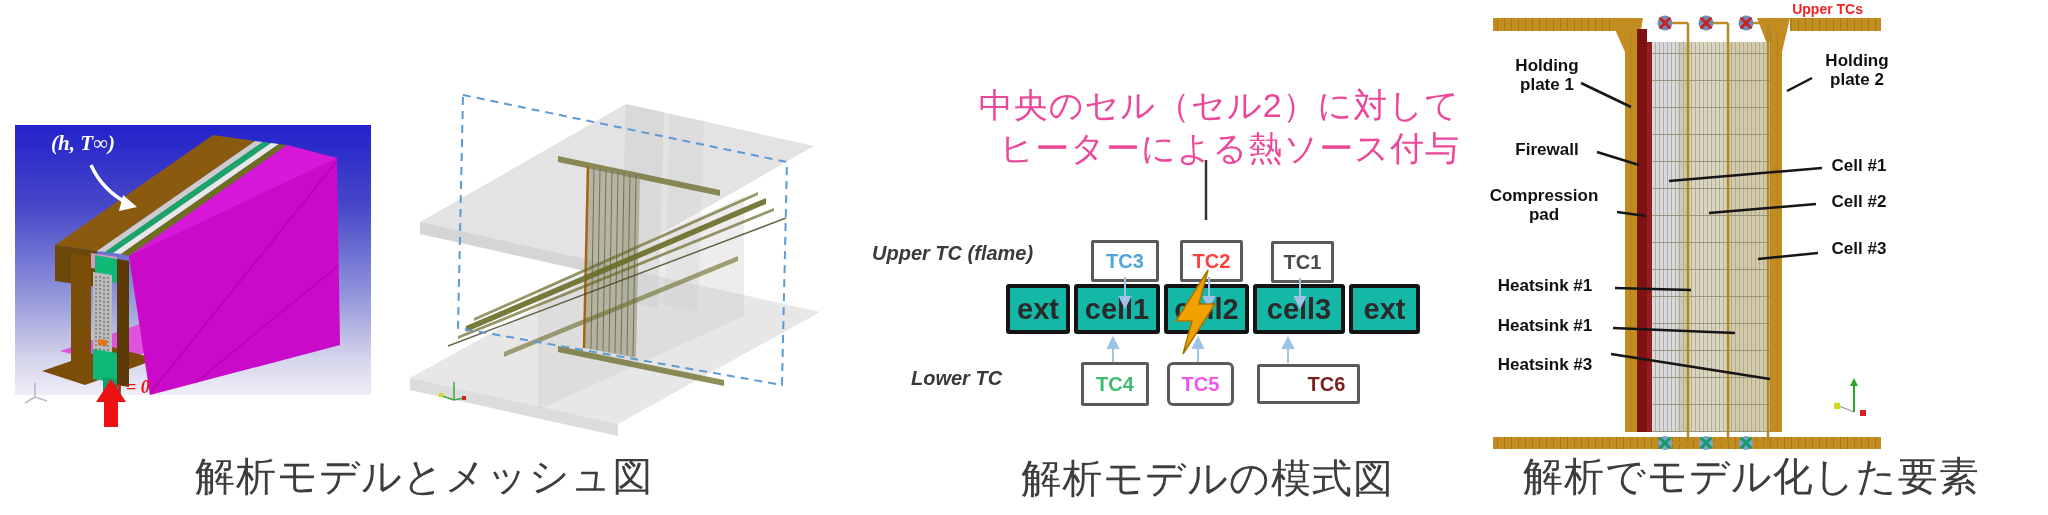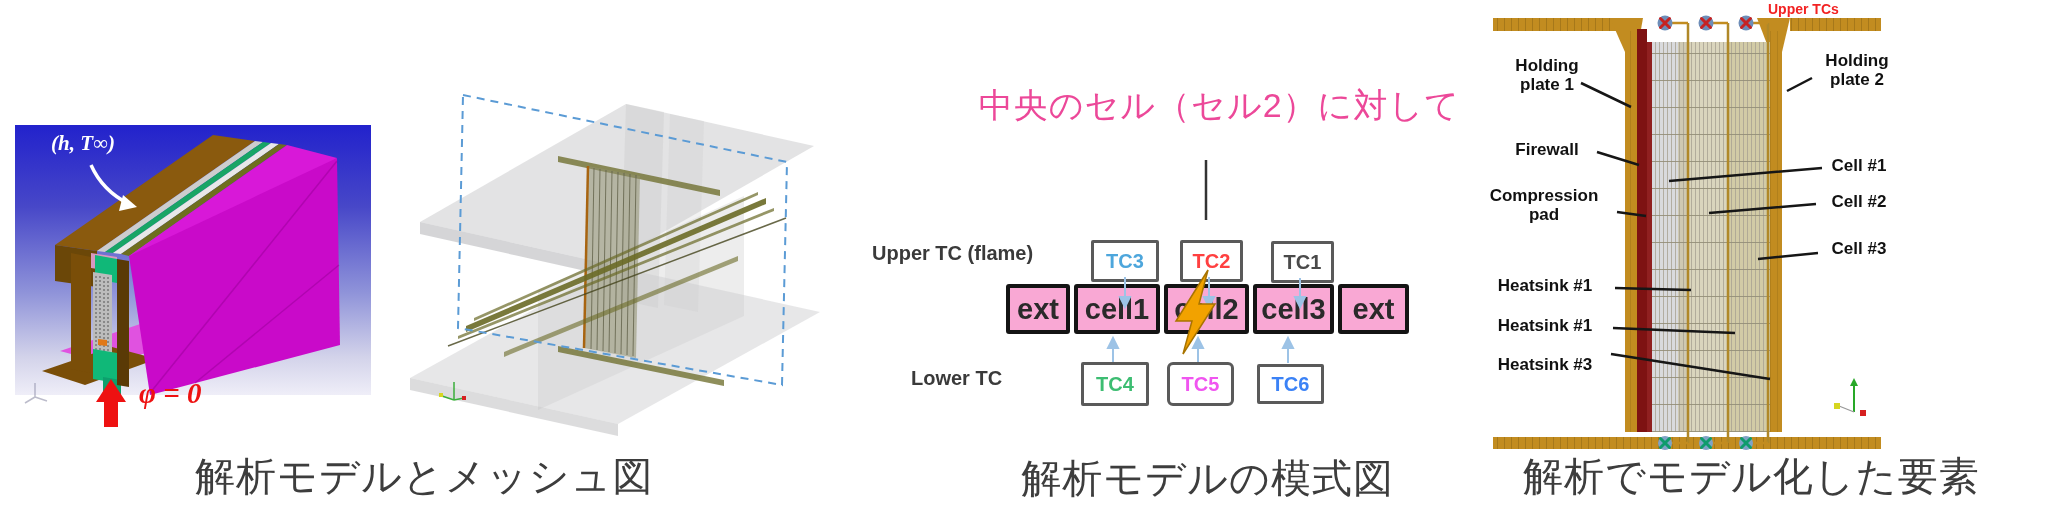--- a/index.html
+++ b/index.html
@@ -5,50 +5,50 @@
   html,body{margin:0;padding:0;background:#ffffff;}
   .stage{position:relative;width:2048px;height:515px;background:#ffffff;overflow:hidden;
          font-family:"Liberation Sans",sans-serif;}
   .abs{position:absolute;}
 
   
   .cad-wrap{left:15px;top:125px;width:356px;height:335px;}
   .cad-svg{position:absolute;left:0;top:0;}
   .cad-boundary-label{position:absolute;left:36px;top:6px;color:#ffffff;
       font-family:"Liberation Serif",serif;font-style:italic;font-weight:bold;font-size:21px;}
-  .cad-flux-label{position:absolute;left:124px;top:252px;color:#ee1111;
-      font-style:italic;font-weight:bold;font-size:29px;font-family:"Liberation Serif",serif;}
+  .cad-flux-label{position:absolute;left:96px;top:252px;color:#ee1111;
+      font-style:italic;font-weight:bold;font-size:18px;font-family:"Liberation Serif",serif;}
 
   
   .caption{color:#3d3d3d;font-size:40px;letter-spacing:1px;text-align:center;white-space:nowrap;}
   .cap-left{left:195px;top:449px;width:370px;}
   .cap-mid{left:1010px;top:451px;width:395px;}
   .cap-right{left:1523px;top:449px;width:400px;}
 
   
   .annotation{left:955px;top:84px;width:505px;text-align:right;color:#ec4899;
       font-size:34px;line-height:43px;letter-spacing:1px;white-space:nowrap;}
 
   
   .schematic{left:867px;top:220px;width:573px;height:205px;background:#ffffff;}
-  .tc-row-label{position:absolute;color:#3a3a3a;font-weight:bold;font-size:20px;white-space:nowrap;}
+  .tc-row-label{position:absolute;color:#3a3a3a;font-style:italic;font-weight:bold;font-size:20px;white-space:nowrap;}
   .upper-row-label{left:5px;top:22px;}
   .lower-row-label{left:44px;top:147px;}
   .tc-box{position:absolute;background:#fff;border:3px solid #5a5a5a;border-radius:2px;
       display:flex;align-items:center;justify-content:center;font-weight:bold;font-size:20px;}
   .cell-row{position:absolute;left:139px;top:64px;display:flex;gap:4px;}
-  .cell-box{box-sizing:border-box;height:50px;border:4px solid #141414;border-radius:3px;background:#f9a8d4;
+  .cell-box{box-sizing:border-box;height:50px;border:4px solid #141414;border-radius:3px;background:#14b8a6;
       display:flex;align-items:center;justify-content:center;font-weight:bold;font-size:29px;color:#2a2a2a;}
-  .cb0{width:64px;} .cb1{width:86px;} .cb2{width:85px;} .cb3{width:81px;} .cb4{width:71px;}
+  .cb0{width:64px;} .cb1{width:86px;} .cb2{width:85px;} .cb3{width:92px;} .cb4{width:71px;}
   .schematic-overlay{position:absolute;left:0;top:0;pointer-events:none;}
 
   
   .model-panel{left:1465px;top:0;width:455px;height:448px;background:#ffffff;}
   .mlabel{position:absolute;color:#111;font-weight:bold;font-size:17px;line-height:19px;text-align:center;}
-  .upper-tcs{position:absolute;left:303px;top:1px;width:95px;color:#f22222;font-weight:bold;font-size:14px;text-align:left;}
+  .upper-tcs{position:absolute;left:303px;top:1px;width:95px;color:#f22222;font-weight:bold;font-size:14px;text-align:right;}
 </style>
 </head>
 <body>
 
 <div class="stage">
 
   <div class="abs cad-wrap">
     <svg class="cad-svg" width="356" height="335" viewBox="0 0 356 335">
       <defs>
         <linearGradient id="skyGrad" x1="0" y1="0" x2="0" y2="1">
@@ -121,20 +121,21 @@
 
     <polygon points="55,35 379,102 374,325 50,268" fill="none" stroke="#5b9bd5" stroke-width="2" stroke-dasharray="8,6"></polygon>
 
     <path d="M46,340 V322 M46,340 L34,336 M46,340 L56,338" stroke="#28a828" stroke-width="1.5" opacity="0.9" fill="none"></path>
     <rect x="31" y="333" width="4" height="4" fill="#d6d620"></rect>
     <rect x="54" y="336" width="4" height="4" fill="#d62020"></rect>
   </svg>
 
   <div class="abs annotation">
     <div>中央のセル（セル2）に対して</div>
+    <div>ヒーターによる熱ソース付与</div>
   </div>
   <svg class="abs" style="left:1194px;top:160px;" width="24" height="82" viewBox="0 0 24 82">
     <line x1="12" y1="0" x2="12" y2="66" stroke="#333" stroke-width="2.5"></line>
     <polygon points="5,64 19,64 12,80" fill="#333"></polygon>
   </svg>
 
   <div class="abs schematic">
     <div class="tc-row-label upper-row-label">Upper TC (flame)</div>
     <div class="tc-row-label lower-row-label">Lower TC</div>
 
@@ -145,21 +146,21 @@
     <div class="cell-row">
       <div class="cell-box cb0">ext</div>
       <div class="cell-box cb1">cell1</div>
       <div class="cell-box cb2">cell2</div>
       <div class="cell-box cb3">cell3</div>
       <div class="cell-box cb4">ext</div>
     </div>
 
     <div class="tc-box" style="left: 214px; top: 142px; width: 62px; height: 38px; color: rgb(61, 189, 114);">TC4</div>
     <div class="tc-box" style="left: 300px; top: 142px; width: 61px; height: 38px; color: rgb(240, 85, 240); border-radius: 6px;">TC5</div>
-    <div class="tc-box" style="left: 390px; top: 144px; width: 61px; height: 34px; color: #3b82f6;">TC6</div>
+    <div class="tc-box" style="left: 390px; top: 144px; width: 61px; height: 34px; color: #7f1d1d; padding-left: 36px;">TC6</div>
 
     <svg class="schematic-overlay" width="573" height="205" viewBox="0 0 573 205">
       <g stroke="#9dc3e6" stroke-width="2" fill="#9dc3e6">
         <line x1="258" y1="57" x2="258" y2="79"></line>
           <polygon points="253,77 263,77 258,87"></polygon>
         <line x1="342" y1="57" x2="342" y2="79"></line>
           <polygon points="337,77 347,77 342,87"></polygon>
         <line x1="433" y1="58" x2="433" y2="79"></line>
           <polygon points="428,77 438,77 433,87"></polygon>
         <line x1="246" y1="142" x2="246" y2="126"></line>

